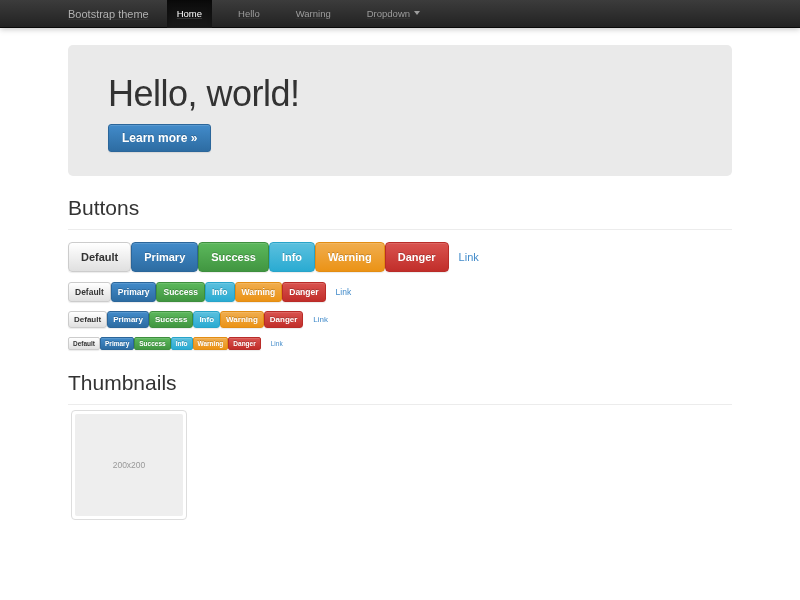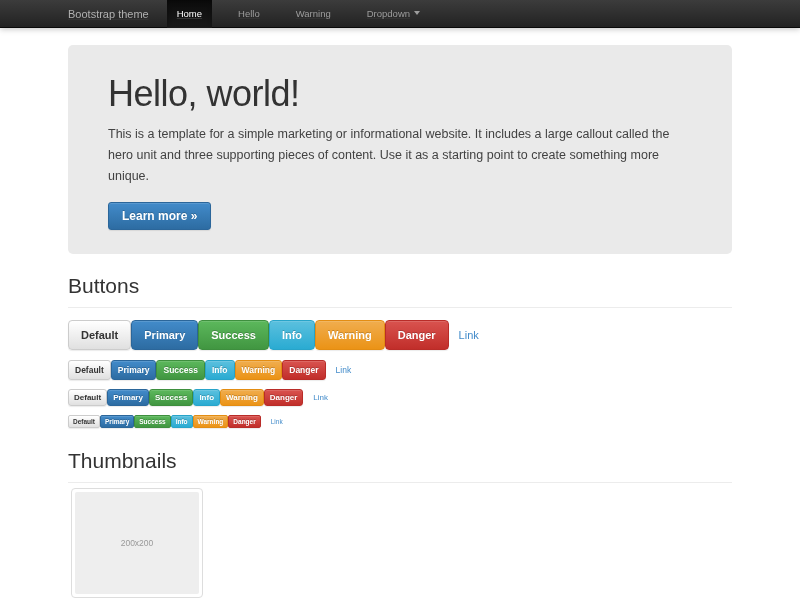--- a/index.html
+++ b/index.html
@@ -134,21 +134,21 @@
   .thumbnail {
     display: inline-block;
     margin-left: 3px;
     padding: 3px;
     background: #fff;
     border: 1px solid #ddd;
     border-radius: 4px;
     cursor: pointer;
   }
   .thumb-img {
-    width: 124px;
+    width: 108px;
     height: 102px;
     background: #eee;
     border-radius: 2px;
     display: flex;
     align-items: center;
     justify-content: center;
     color: #999;
     font-size: 8.5px;
   }
 </style>
@@ -164,21 +164,20 @@
       <li class="nav-item">Warning</li>
       <li class="nav-item"><span>Dropdown</span><span class="caret"></span></li>
     </ul>
   </div>
 </nav>
 
 <div class="container">
 
   <div class="jumbotron">
     <h1>Hello, world!</h1>
-    <p>This is a template for a simple marketing or informational website. It includes a large callout called the hero unit and three supporting pieces of content. Use it as a starting point to create something more unique.</p>
     <a class="btn v-primary btn-learn">Learn more »</a>
   </div>
 
   <div class="page-header">
     <h2>Buttons</h2>
   </div>
 
   <div class="btn-row row-lg">
     <button class="btn bs-lg v-default">Default</button>
     <button class="btn bs-lg v-primary">Primary</button>

